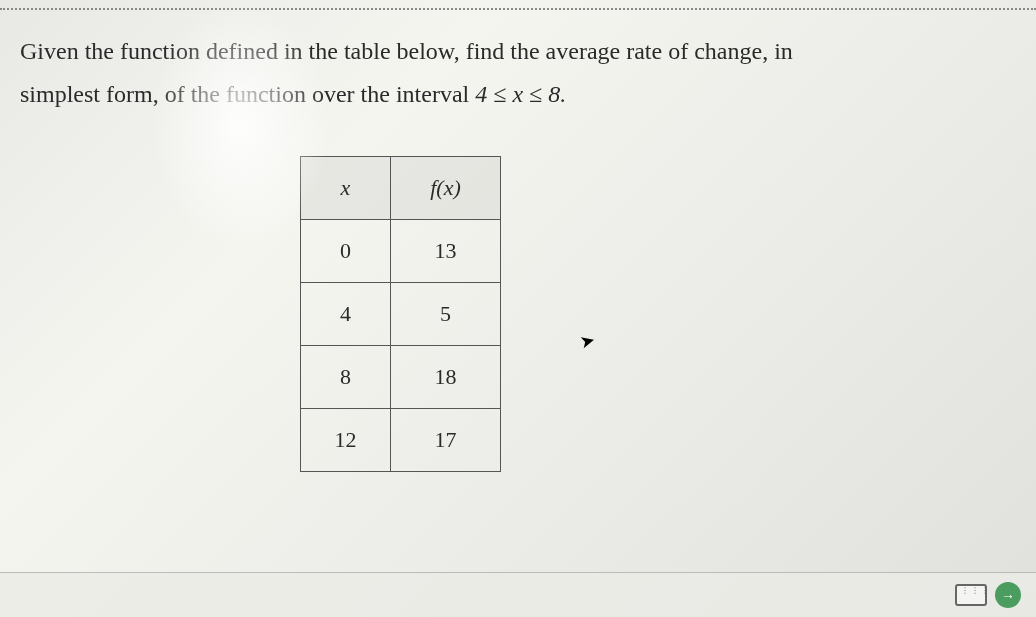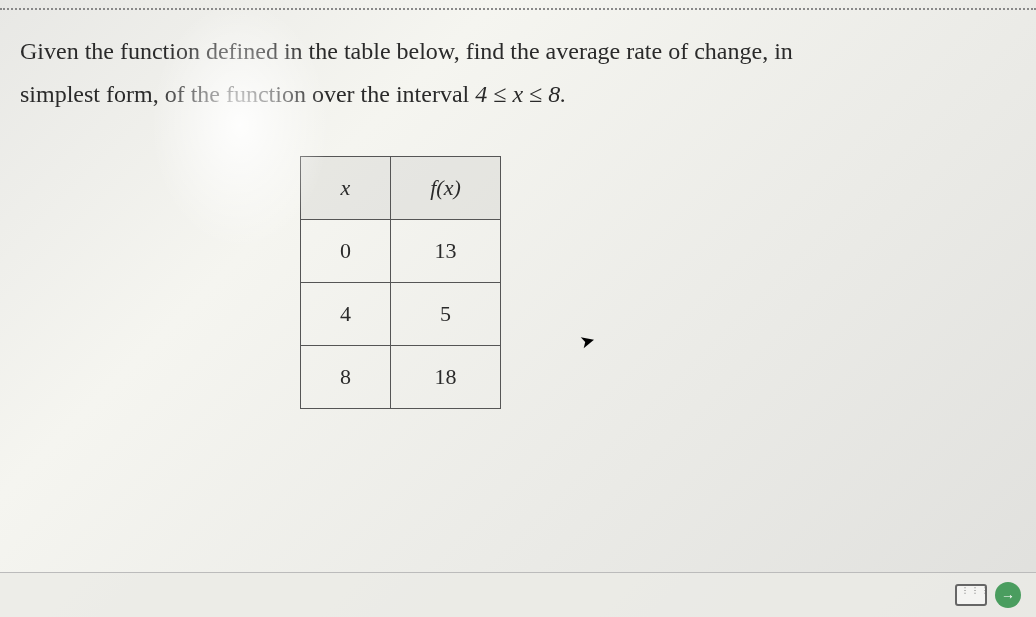--- a/index.html
+++ b/index.html
@@ -153,20 +153,24 @@
           <td>13</td>
         </tr>
         <tr>
           <td>4</td>
           <td>5</td>
         </tr>
         <tr>
           <td>8</td>
           <td>18</td>
         </tr>
+        <tr>
+          <td>12</td>
+          <td>17</td>
+        </tr>
       </tbody>
     </table>
   </div>
 </div>
 
 <div class="cursor">➤</div>
 
 <div class="bottom-bar">
   <div class="keyboard-icon"></div>
   <div class="circle-btn">

